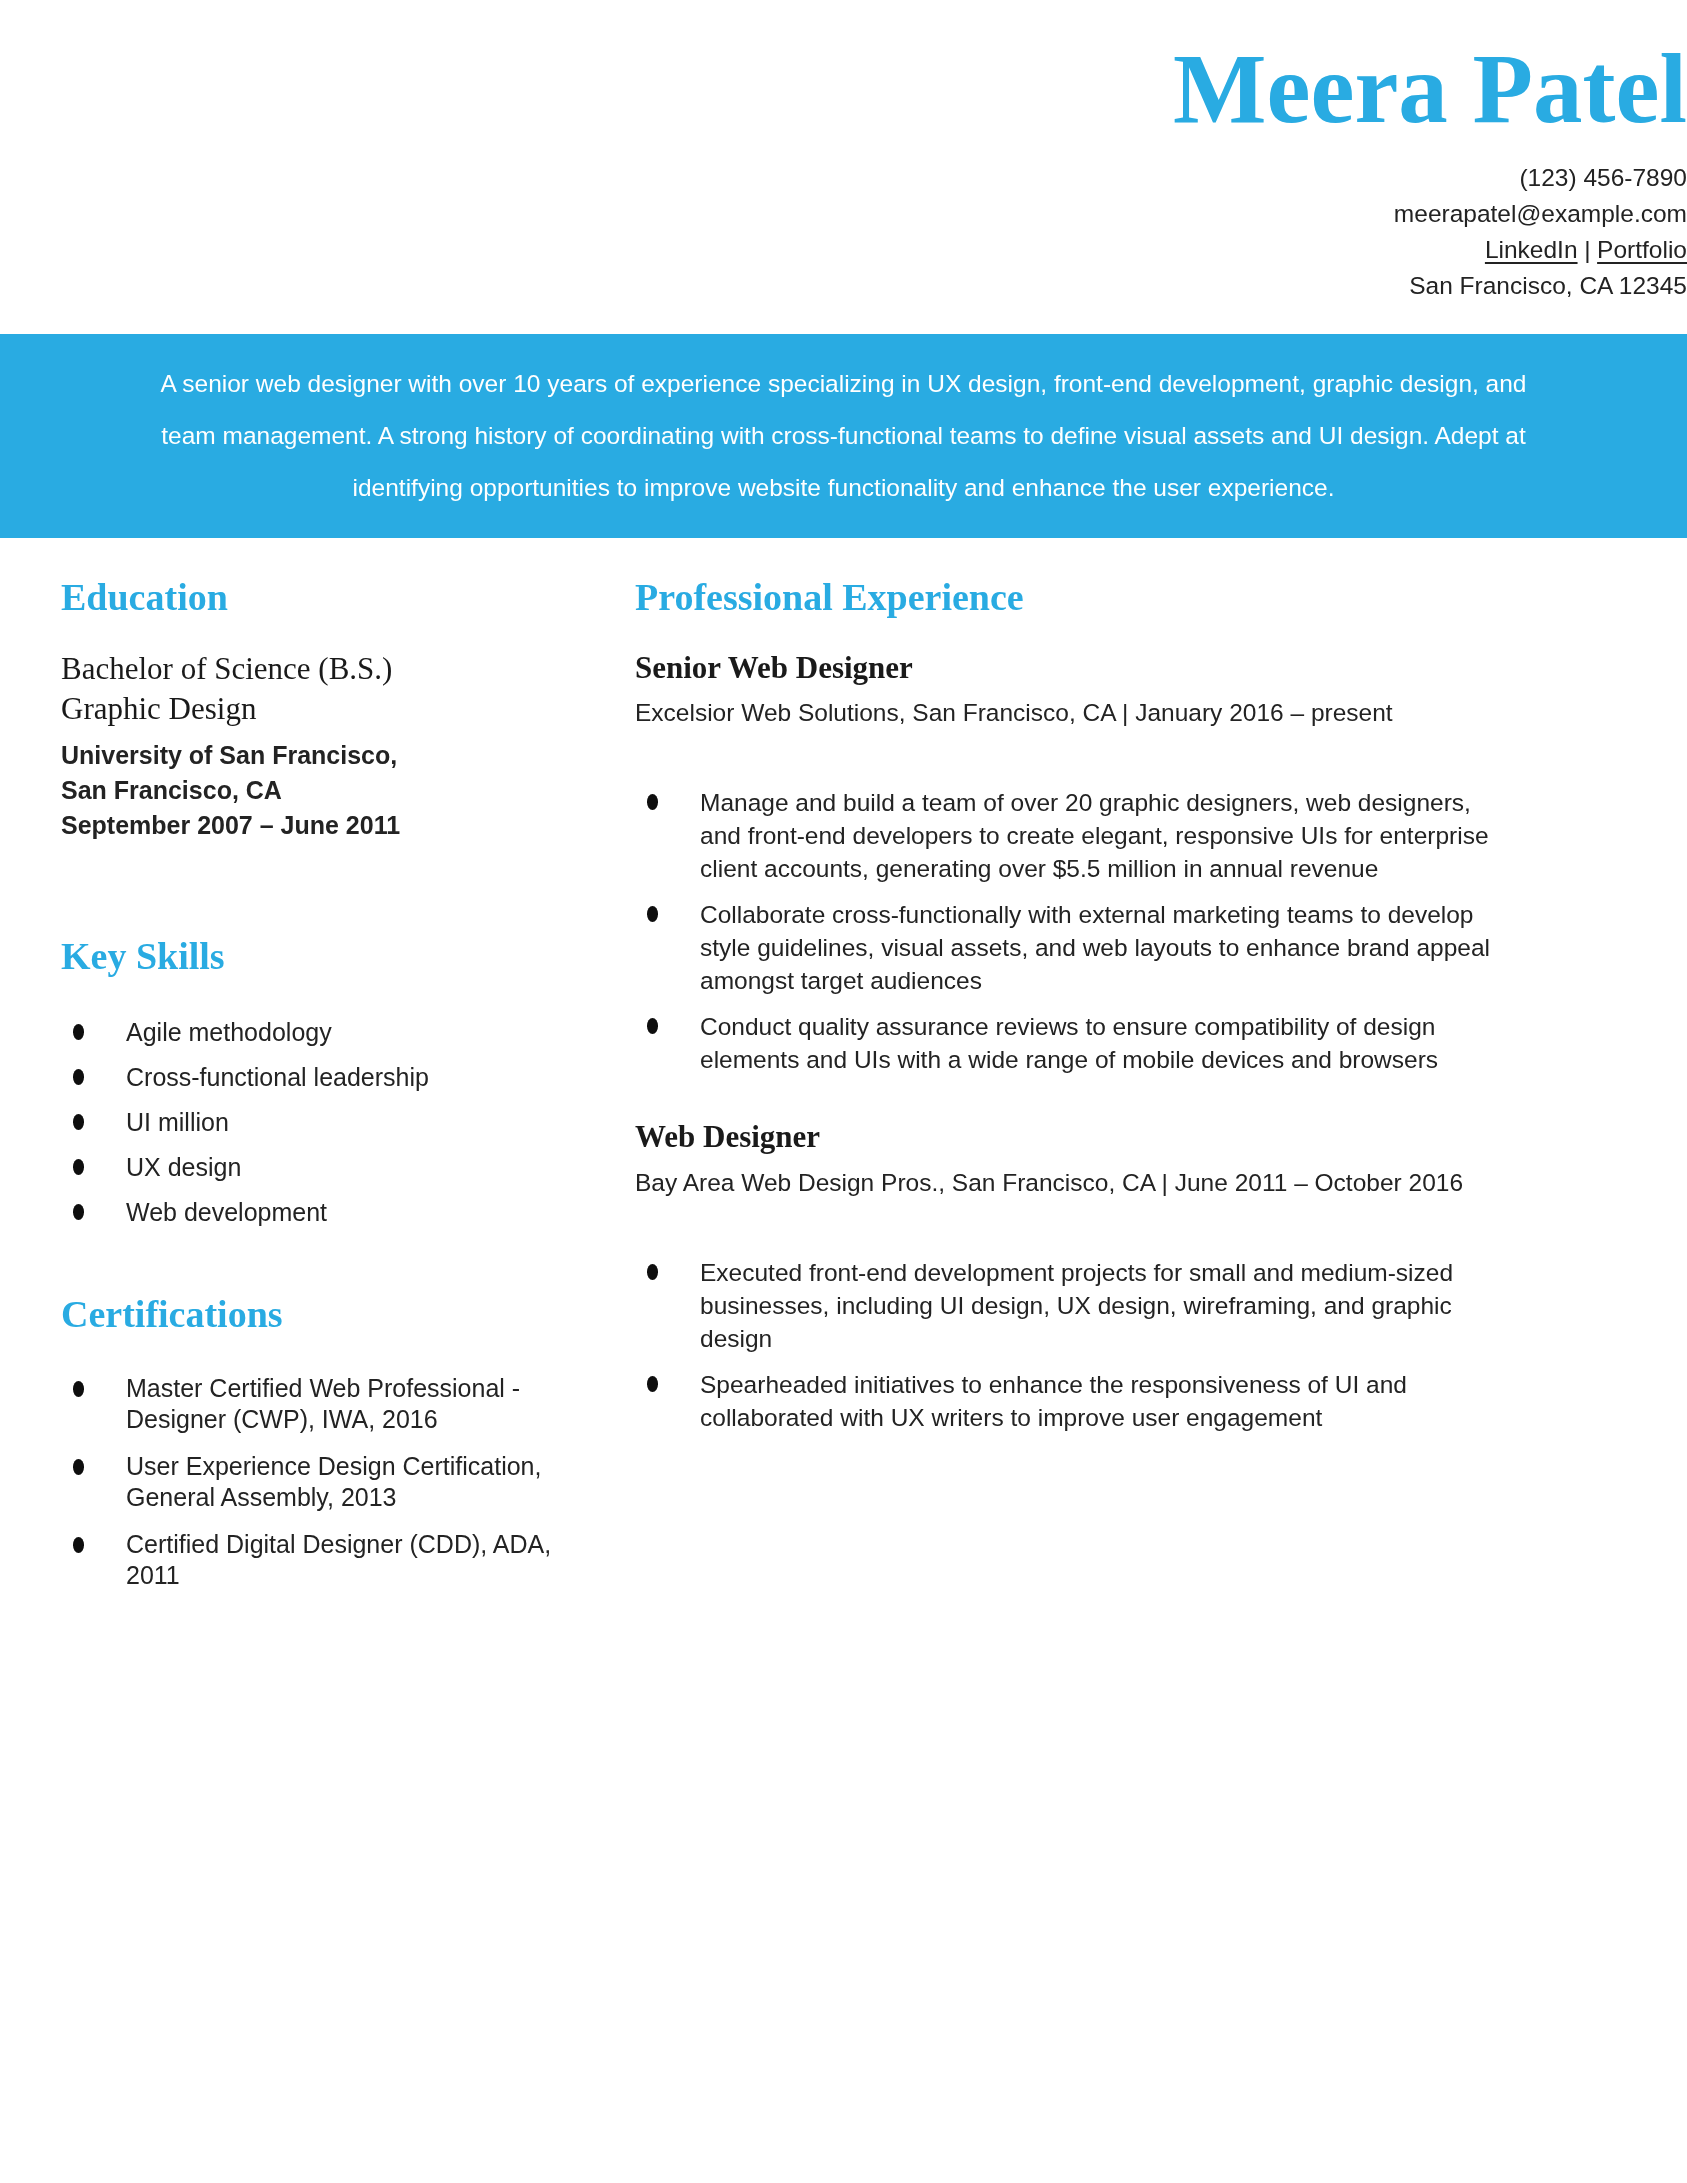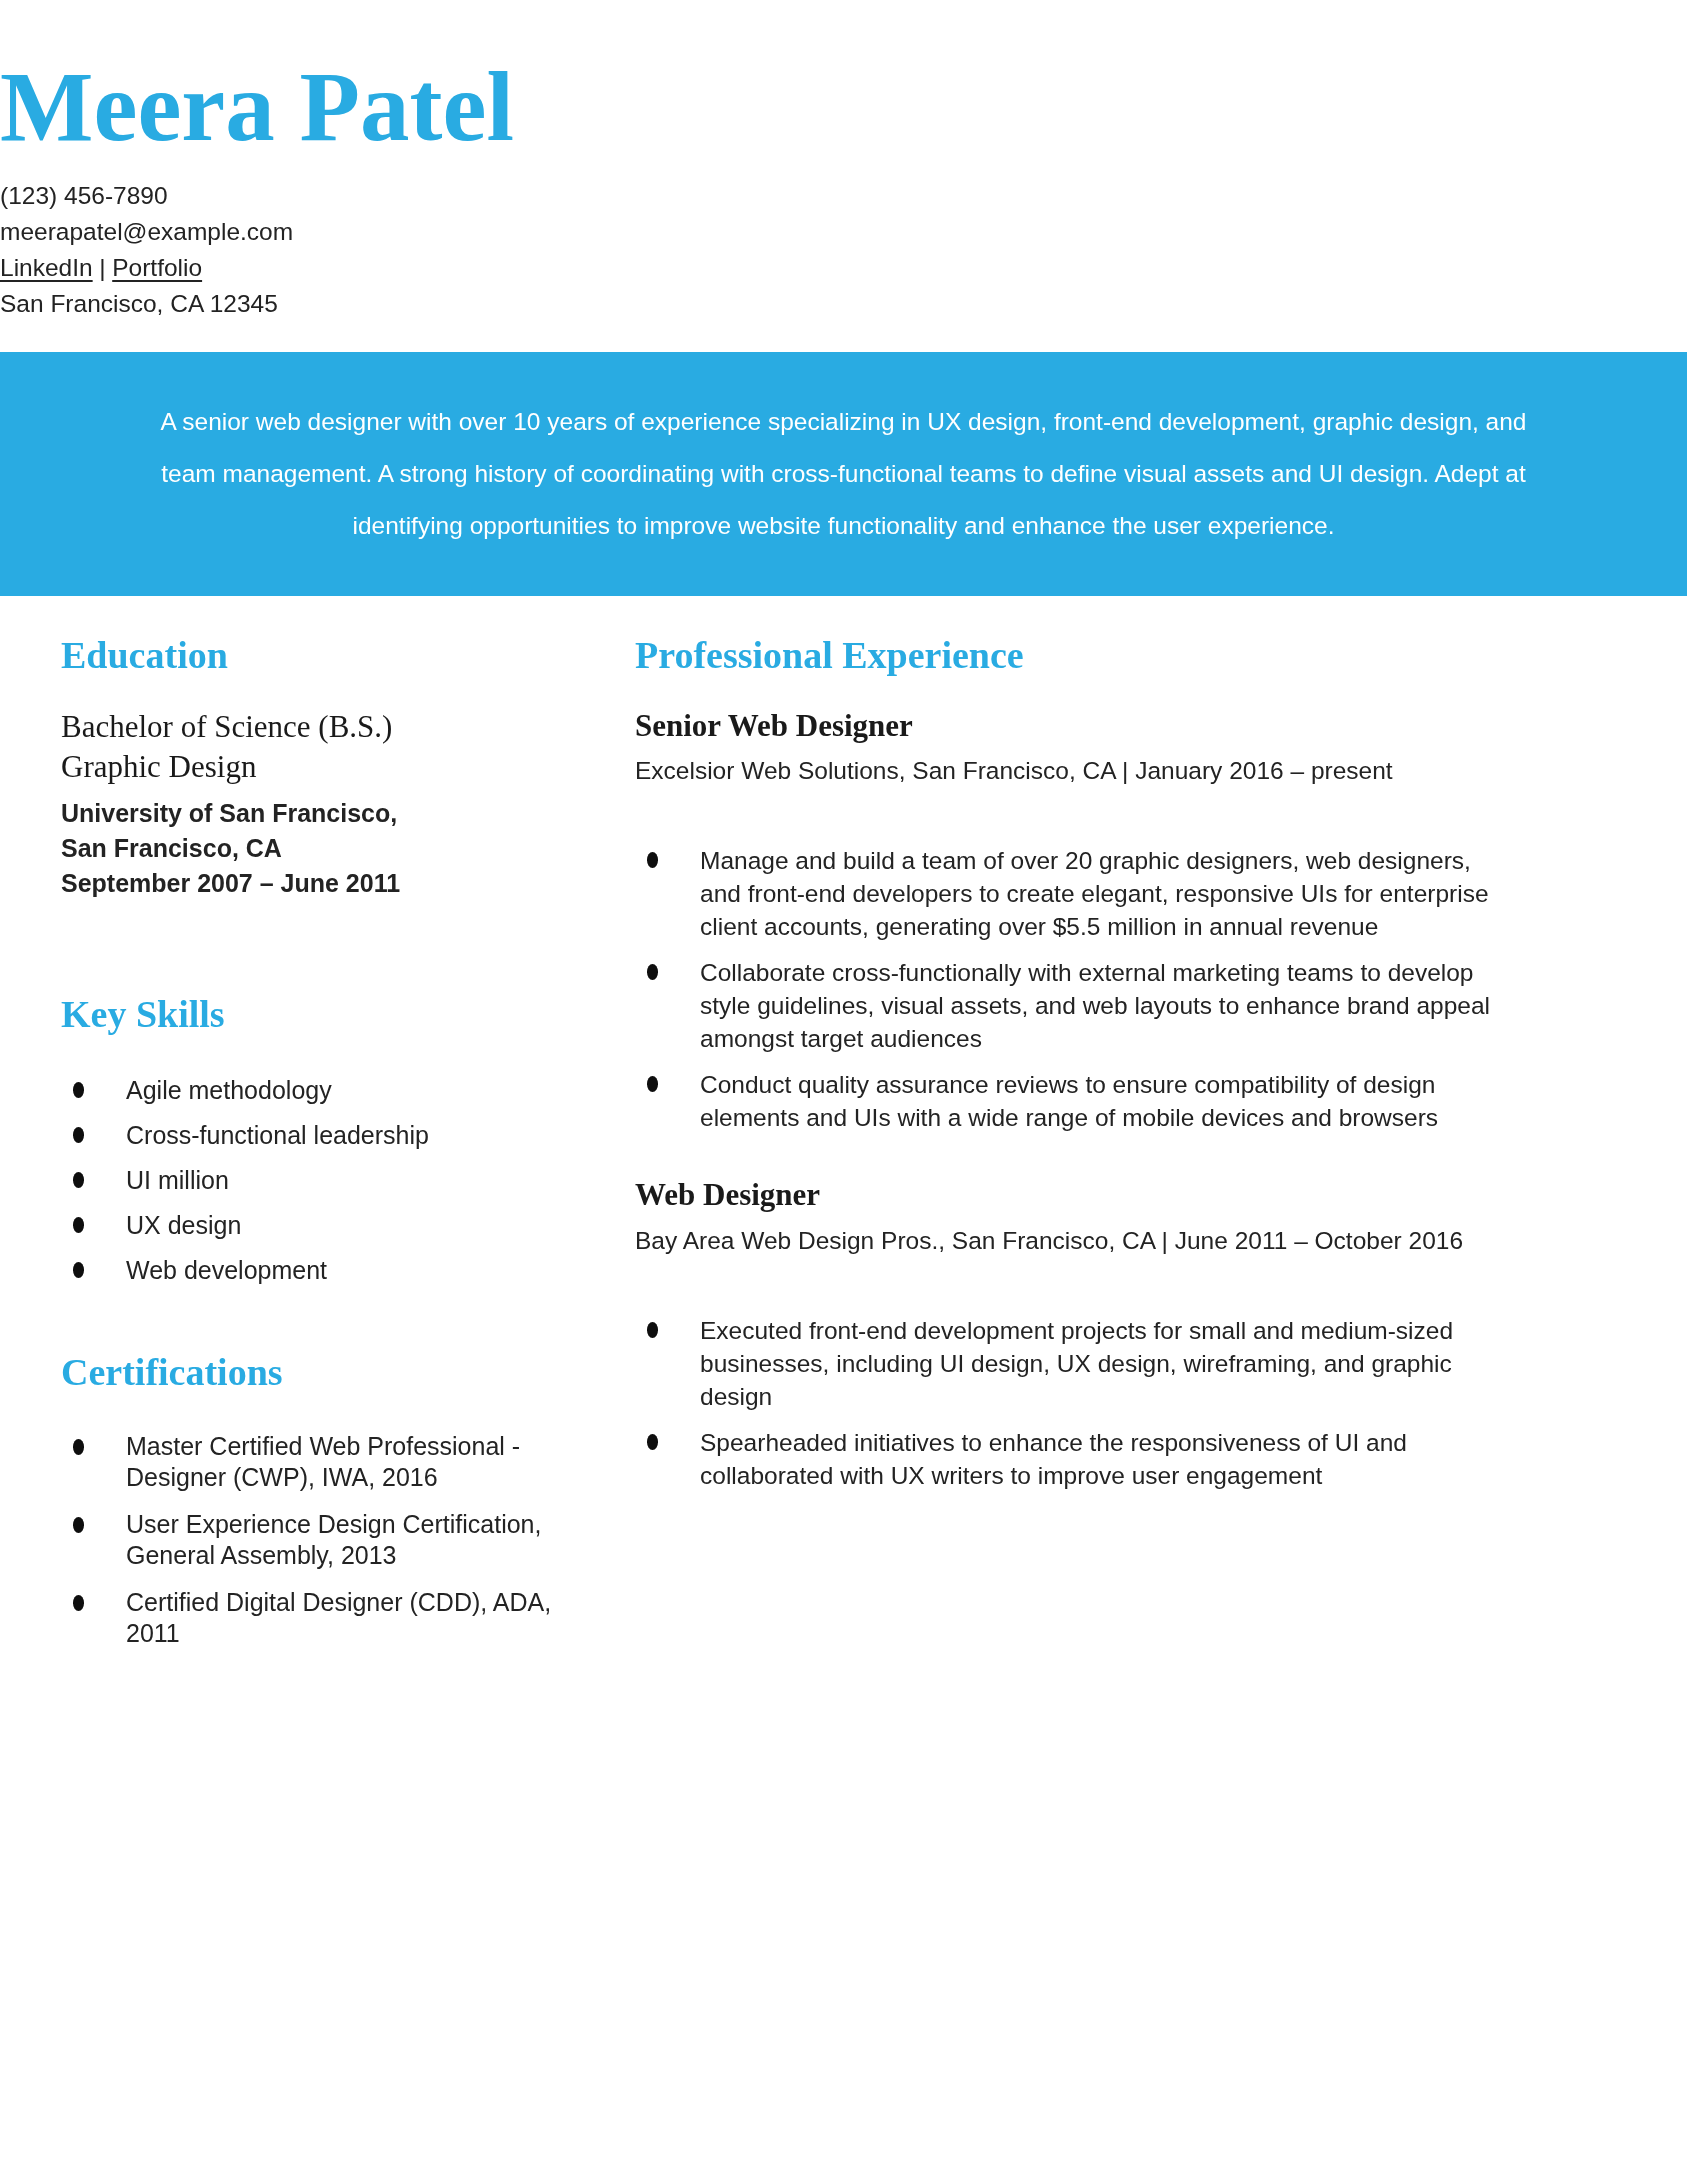--- a/index.html
+++ b/index.html
@@ -7,21 +7,21 @@
   html,body { margin:0; padding:0; }
   body {
     width:1687px; height:2183px;
     background:#ffffff;
     font-family:"Liberation Sans","DejaVu Sans",sans-serif;
     color:var(--ink);
   }
   .page { position:relative; width:1687px; height:2183px; overflow:hidden; }
 
   
-  .header { padding-top:42px; text-align:left; }
+  .header { padding-top:24px; text-align:right; }
   .name {
     margin:0;
     font-family:"Liberation Serif","DejaVu Serif",serif;
     font-weight:700;
     font-size:99px;
     line-height:1.32;
     color:var(--accent);
   }
   .contact { margin-top:5.3px; font-size:24.5px; line-height:36px; color:var(--ink); }
   .contact-links a {
@@ -31,21 +31,21 @@
     text-underline-offset:4px;
   }
   .links-sep { padding:0 6.6px; }
 
   
   .banner {
     margin-top:30px;
     background:var(--accent);
     color:#ffffff;
     text-align:center;
-    padding:44px 79px;
+    padding:24px 79px;
   }
   .banner p {
     margin:0 auto;
     max-width:1383px;
     font-size:24.5px;
     line-height:52px;
   }
 
   
   .columns { display:flex; align-items:flex-start; margin:38px 0 0 61px; }

